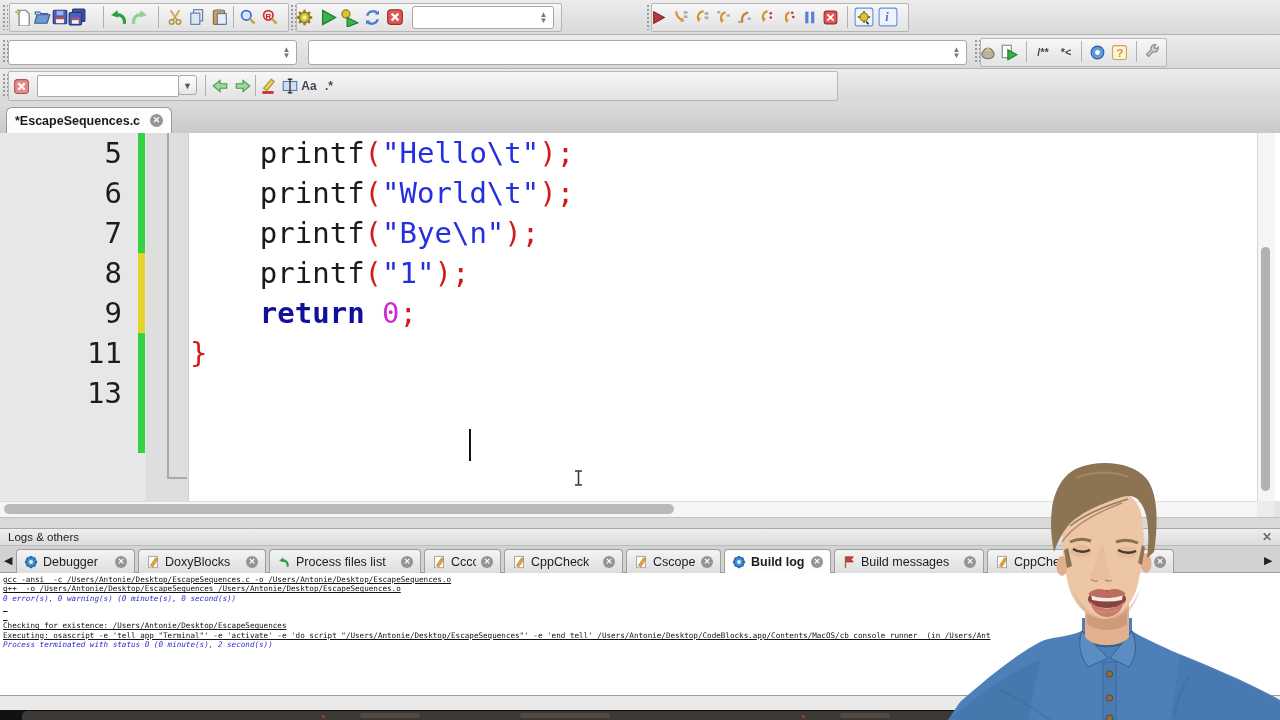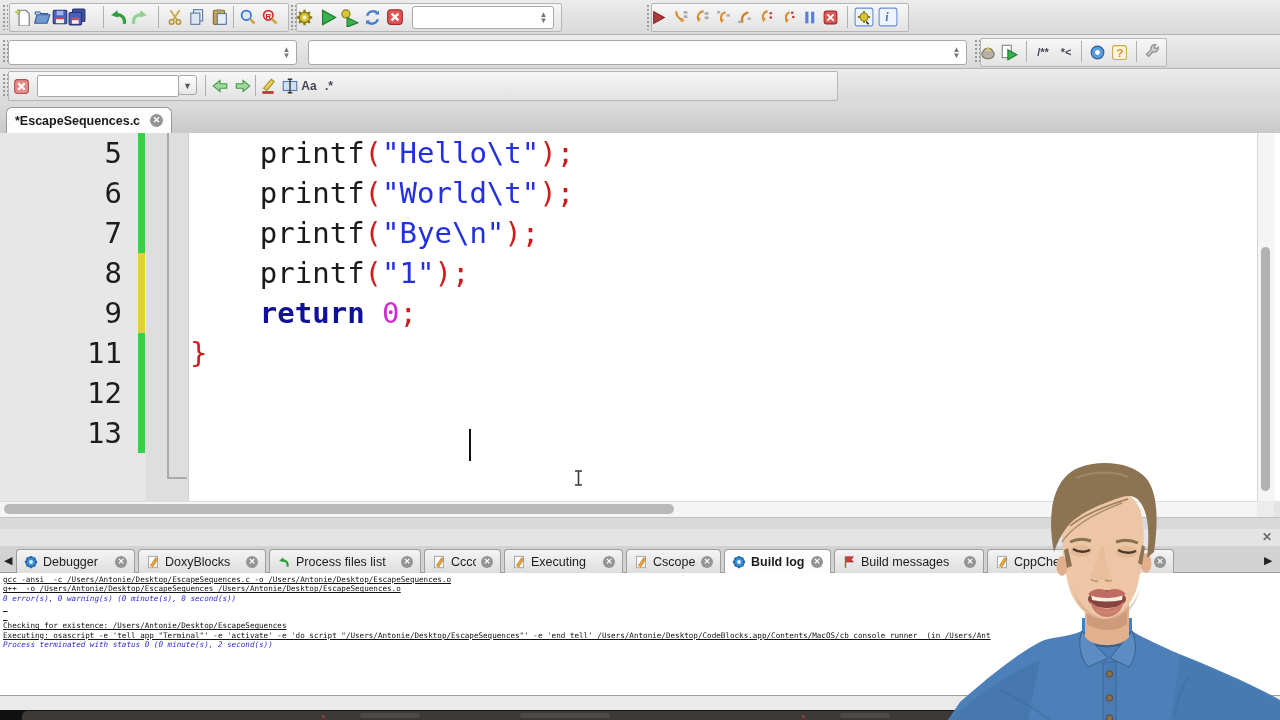--- a/index.html
+++ b/index.html
@@ -392,21 +392,20 @@
   <div id="editor">
     <div id="gutter"></div>
     <div id="foldmargin"></div>
     <div id="gutternums">
         <div>5</div>
         <div>6</div>
         <div>7</div>
         <div>8</div>
         <div>9</div>
         <div>11</div>
-        <div>12</div>
         <div>13</div>
       </div>
     <div id="markers">
         <div class="marker m-green" style="top: 0px; height: 40px;"></div>
         <div class="marker m-green" style="top: 40px; height: 40px;"></div>
         <div class="marker m-green" style="top: 80px; height: 40px;"></div>
         <div class="marker m-yellow" style="top: 120px; height: 40px;"></div>
         <div class="marker m-yellow" style="top: 160px; height: 40px;"></div>
         <div class="marker m-green" style="top: 200px; height: 40px;"></div>
         <div class="marker m-green" style="top: 240px; height: 40px;"></div>
@@ -422,20 +421,23 @@
         </svg>
       </div>
   </div>
   <div id="vscroll"></div>
   <div id="vthumb"></div>
   <div id="hscroll"></div>
   <div id="hthumb"></div>
   <div id="scrollcorner"></div>
   <div id="sash"></div>
 
+  <div id="logscaption">
+    <span>Logs &amp; others</span>
+  </div>
   <div id="logsclose">✕</div>
   <div id="logstabbar">
     <span class="tabarrow" style="left:4px;">◀</span>
     <div id="logstabs">
         <div class="ltab" style="width: 119px;">
           <span>
             <svg width="14" height="14" viewBox="0 0 16 16">
               <circle cx="8" cy="8" r="6" fill="#3a8fd8" stroke="#1d5a96"></circle>
               <circle cx="8" cy="8" r="2.2" fill="#dff0fc"></circle>
               <path d="M8 1v2.5M8 12.5V15M1 8h2.5M12.5 8H15M3 3l1.8 1.8M11.2 11.2 13 13M13 3l-1.8 1.8M4.8 11.2 3 13" stroke="#1d5a96" stroke-width="1.6"></path>
@@ -477,21 +479,21 @@
           <span class="closeball">✕</span>
         </div>
         <div class="ltab" style="width: 119px;">
           <span>
             <svg width="14" height="14" viewBox="0 0 16 16">
               <rect x="3" y="1.5" width="10" height="13" fill="#fff" stroke="#999"></rect>
               <path d="M5 12 11 3l2.5 1.8L7.5 14z" fill="#e8a33a" stroke="#a8701a" stroke-width="0.7"></path>
               <path d="M5 12l2.5 2L5 14.8z" fill="#e8d3a0"></path>
             </svg>
           </span>
-          <span style="overflow: hidden; white-space: nowrap;">Executing</span>
+          <span style="overflow: hidden; white-space: nowrap;">CppCheck</span>
           <span class="closeball">✕</span>
         </div>
         <div class="ltab" style="width: 95px;">
           <span>
             <svg width="14" height="14" viewBox="0 0 16 16">
               <rect x="3" y="1.5" width="10" height="13" fill="#fff" stroke="#999"></rect>
               <path d="M5 12 11 3l2.5 1.8L7.5 14z" fill="#e8a33a" stroke="#a8701a" stroke-width="0.7"></path>
               <path d="M5 12l2.5 2L5 14.8z" fill="#e8d3a0"></path>
             </svg>
           </span>

